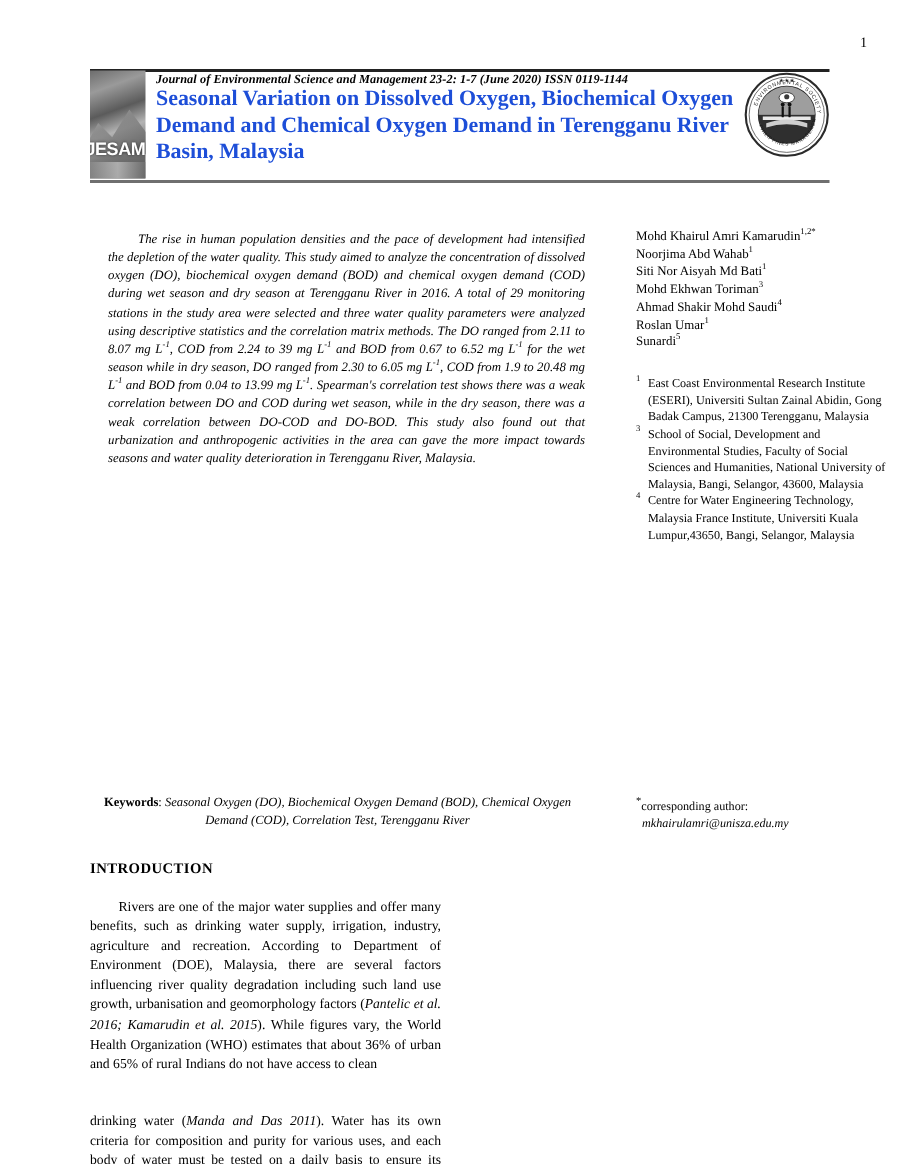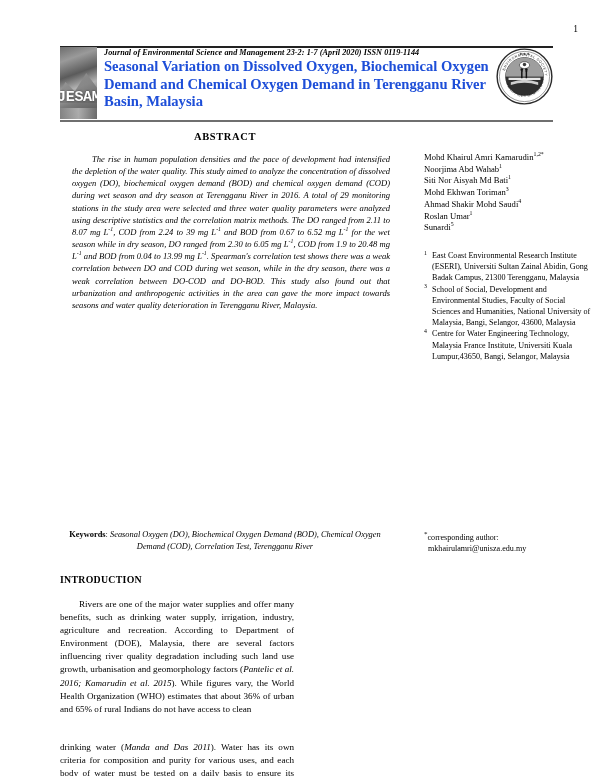--- a/index.html
+++ b/index.html
@@ -73,23 +73,23 @@
     width: 52px;
     height: 34px;
     background: linear-gradient(150deg, #c9c9c9 0%, #8a8a8a 40%, #5c5c5c 100%);
     clip-path: polygon(0% 100%, 22% 38%, 40% 66%, 62% 12%, 84% 58%, 100% 30%, 100% 100%);
     opacity: .85;
   }
   .jesam-logo .logotext {
     position: absolute;
     left: -3px;
     bottom: 13px;
-    font-family: Liberation Mono, monospace;
-    font-weight: bold;
-    font-size: 15px;
+    font-family: Liberation Sans, sans-serif;
+    font-weight: bold;
+    font-size: 12px;
     color: #ffffff;
     letter-spacing: -0.3px;
     text-shadow: 0 0 2px #333;
   }
   .jesam-logo .band {
     position: absolute;
     left: 0; bottom: 0;
     width: 100%; height: 11px;
     background: linear-gradient(90deg,#888,#bdbdbd,#707070);
     opacity:.8;
@@ -218,20 +218,21 @@
     font-size: 8.1px;
     line-height: 11.2px;
   }
   .corresponding .star {
     font-size: 7px;
     vertical-align: super;
   }
   .corresponding .email {
     display: block;
     padding-left: 4px;
+    font-style: italic;
   }
 
   
   .intro-heading {
     position: absolute;
     top: 574px;
     left: 60px;
     font-weight: bold;
     font-size: 9.8px;
     letter-spacing: .3px;
@@ -268,21 +269,21 @@
     <div class="rule-top"></div>
     <div class="rule-bottom"></div>
 
     <div class="jesam-logo">
       <div class="mountain"></div>
       <div class="band"></div>
       <div class="logotext">JESAM</div>
     </div>
 
     <div class="header-text">
-      <div class="journal-line">Journal of Environmental Science and Management 23-2: 1-7 (April 2020) ISSN 0119-1144</div>
+      <div class="journal-line">Journal of Environmental Science and Management 23-2: 1-7 (June 2020) ISSN 0119-1144</div>
       <h1 class="article-title">Seasonal Variation on Dissolved Oxygen, Biochemical Oxygen Demand and Chemical Oxygen Demand in Terengganu River Basin, Malaysia</h1>
     </div>
 
     <div class="seal">
       <svg width="57" height="57" viewBox="0 0 100 100" aria-hidden="true">
         <circle cx="50" cy="50" r="48" fill="#ffffff" stroke="#2b2b2b" stroke-width="2.5"></circle>
         <circle cx="50" cy="50" r="44" fill="#ffffff" stroke="#555" stroke-width="1"></circle>
         <circle cx="50" cy="50" r="33" fill="#d9d9d9" stroke="#2b2b2b" stroke-width="1.6"></circle>
         <path d="M17 50 a33 33 0 0 1 66 0 z" fill="#9e9e9e"></path>
         <path d="M17 50 a33 33 0 0 0 66 0 z" fill="#2f2f2f"></path>
@@ -304,21 +305,20 @@
         <text font-family="Liberation Sans, sans-serif" font-size="6.2" fill="#1a1a1a" letter-spacing="1">
           <textPath href="#arcTop" startOffset="9%">ENVIRONMENTAL  SOCIETY</textPath>
         </text>
         <text font-family="Liberation Sans, sans-serif" font-size="5.6" fill="#1a1a1a" letter-spacing="1">
           <textPath href="#arcBot" startOffset="10%">PHILIPPINES  MANAGEMENT</textPath>
         </text>
       </svg>
     </div>
   </div>
 
-  <div class="abstract-heading">ABSTRACT</div>
   <div class="abstract-body">The rise in human population densities and the pace of development had intensified the depletion of the water quality. This study aimed to analyze the concentration of dissolved oxygen (DO), biochemical oxygen demand (BOD) and chemical oxygen demand (COD) during wet season and dry season at Terengganu River in 2016. A total of 29 monitoring stations in the study area were selected and three water quality parameters were analyzed using descriptive statistics and the correlation matrix methods. The DO ranged from 2.11 to 8.07 mg L<sup>-1</sup>, COD from 2.24 to 39 mg L<sup>-1</sup> and BOD from 0.67 to 6.52 mg L<sup>-1</sup> for the wet season while in dry season, DO ranged from 2.30 to 6.05 mg L<sup>-1</sup>, COD from 1.9 to 20.48 mg L<sup>-1</sup> and BOD from 0.04 to 13.99 mg L<sup>-1</sup>. Spearman's correlation test shows there was a weak correlation between DO and COD during wet season, while in the dry season, there was a weak correlation between DO-COD and DO-BOD. This study also found out that urbanization and anthropogenic activities in the area can gave the more impact towards seasons and water quality deterioration in Terengganu River, Malaysia.</div>
 
   <div class="authors">
       <div class="author">Mohd Khairul Amri Kamarudin<sup>1,2*</sup></div>
       <div class="author">Noorjima Abd Wahab<sup>1</sup></div>
       <div class="author">Siti Nor Aisyah Md Bati<sup>1</sup></div>
       <div class="author">Mohd Ekhwan Toriman<sup>3</sup></div>
       <div class="author">Ahmad Shakir Mohd Saudi<sup>4</sup></div>
       <div class="author">Roslan Umar<sup>1</sup></div>
       <div class="author">Sunardi<sup>5</sup></div>

